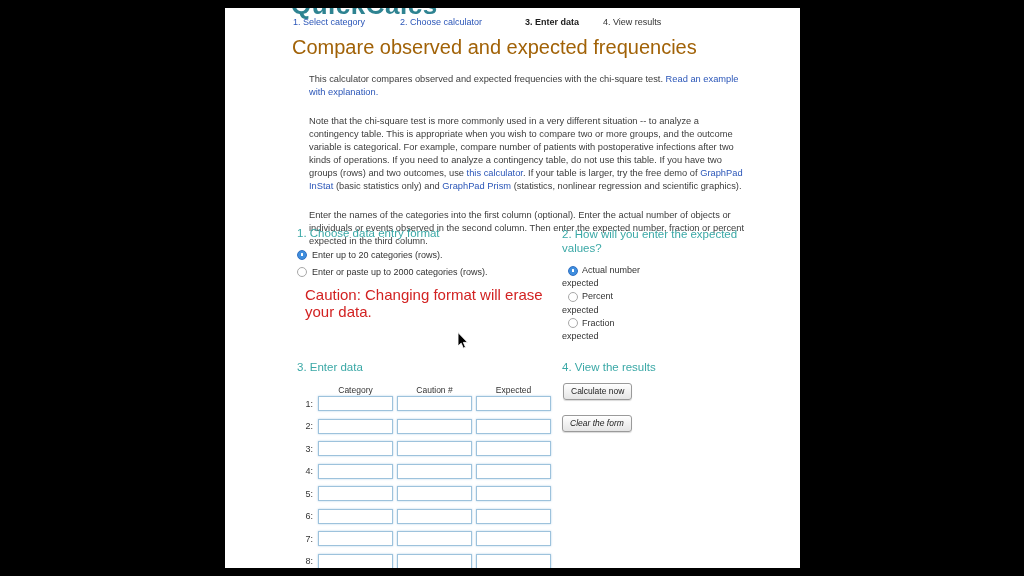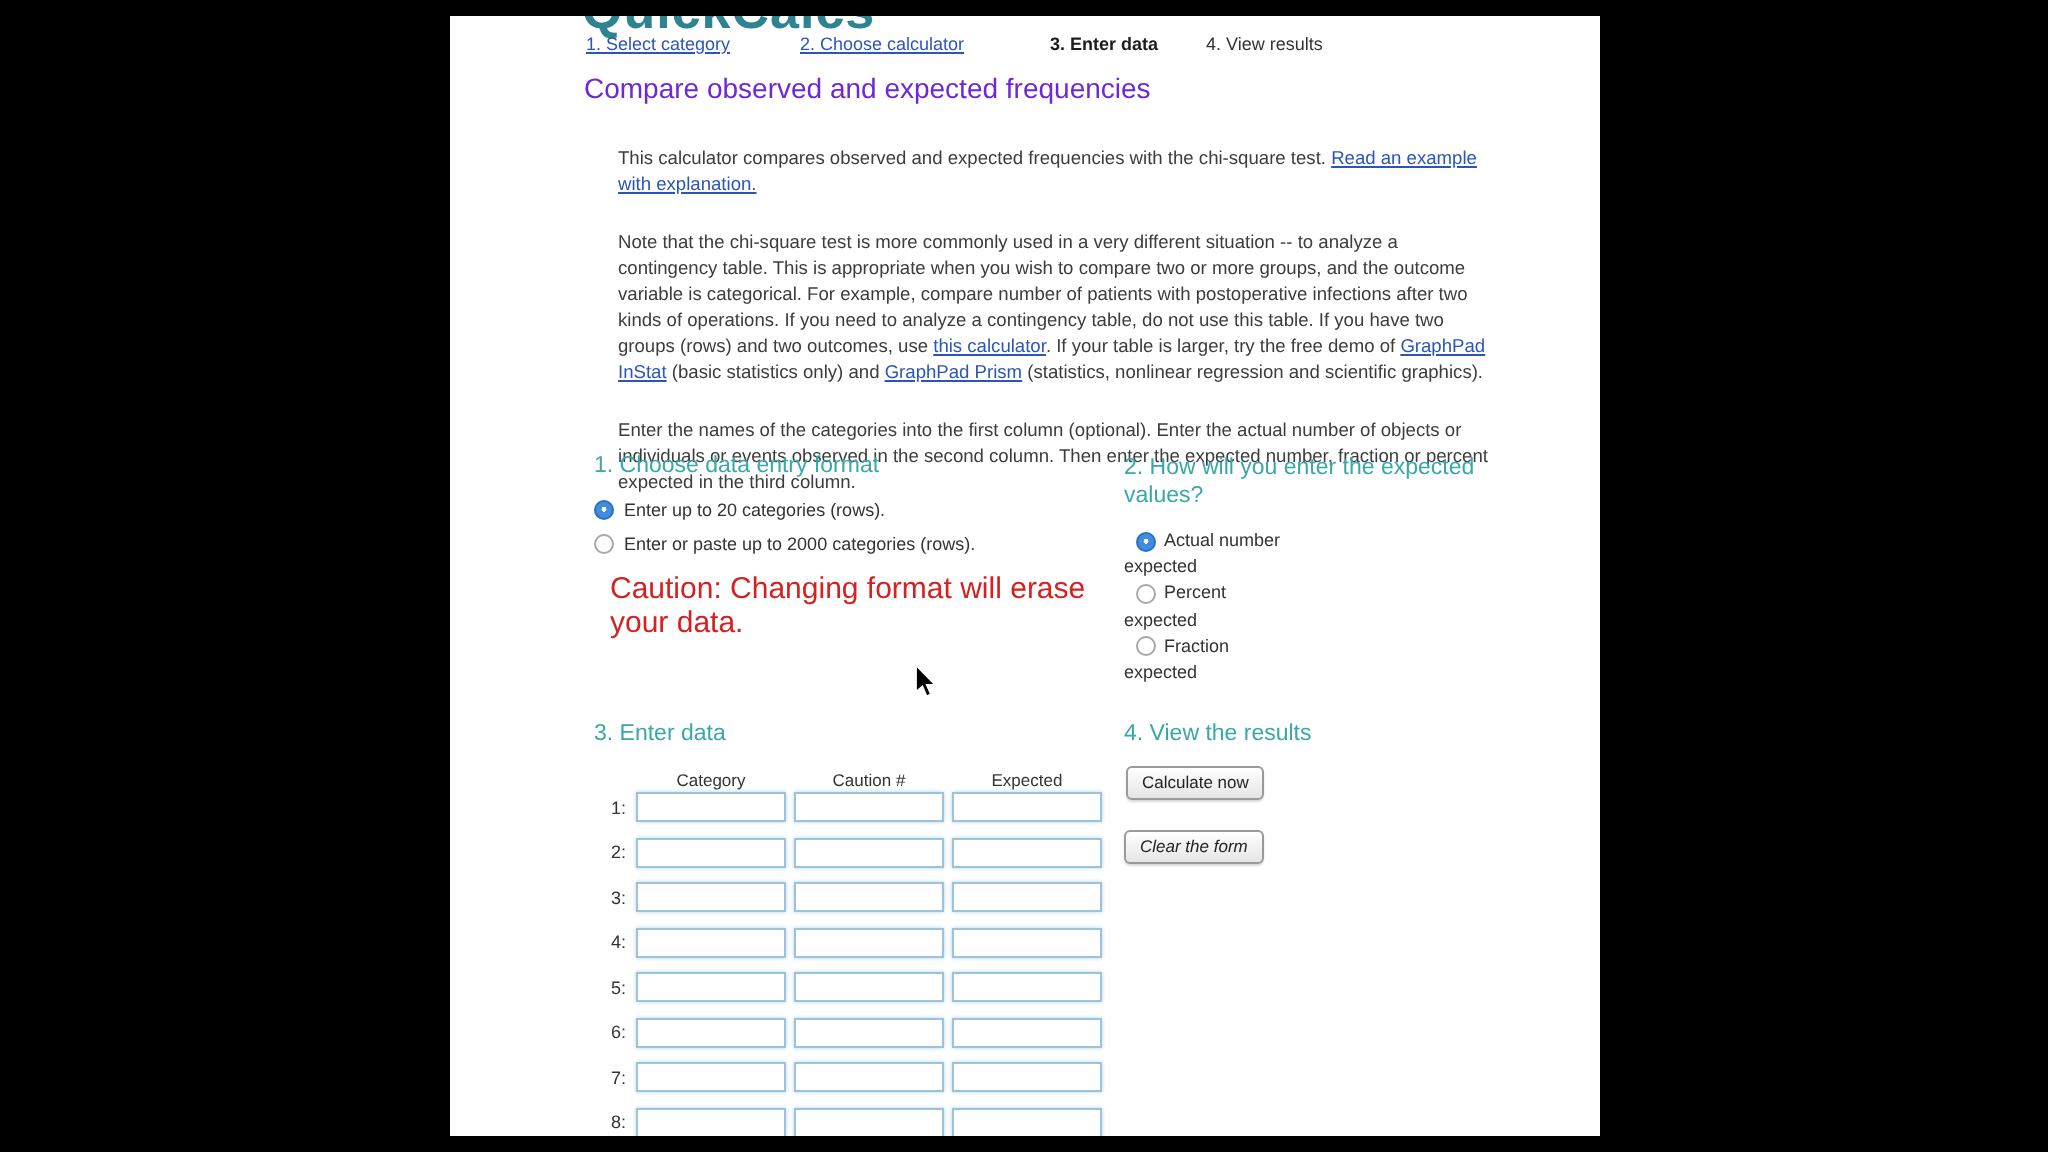--- a/index.html
+++ b/index.html
@@ -20,25 +20,25 @@
     position:absolute; left:66px; top:-18px;
     font-size:26px; font-weight:bold; color:#2e8391;
     letter-spacing:.5px; white-space:nowrap;
   }
   
   .breadcrumb { position:absolute; left:68px; top:9px; width:500px; height:12px; font-size:9px; }
   .bc-1 { position:absolute; left:0; }
   .bc-2 { position:absolute; left:107px; }
   .bc-3 { position:absolute; left:232px; font-weight:bold; color:#1c1c1c; }
   .bc-4 { position:absolute; left:310px; color:#333; }
-  a.link, a.bc-link { color:#2b56b8; text-decoration:underline; cursor:pointer; }
+  a.link, a.bc-link { color:#2b56b8; cursor:pointer; }
   
   .title {
     position:absolute; left:67px; top:28px; margin:0;
-    font-size:14px; font-weight:normal; color:#6d28d9;
+    font-size:20px; font-weight:normal; color:#a16207;
   }
   .intro {
     position:absolute; left:68px; top:49px; width:474px;
     font-size:9.3px; line-height:13px; color:#3c3c3c;
   }
   .intro p { margin:16px; }
   .intro .p3 { margin-top:13px; }
   
   .sec-heading { font-size:11.5px; font-weight:normal; color:#3aa8a6; margin:0; }
   

